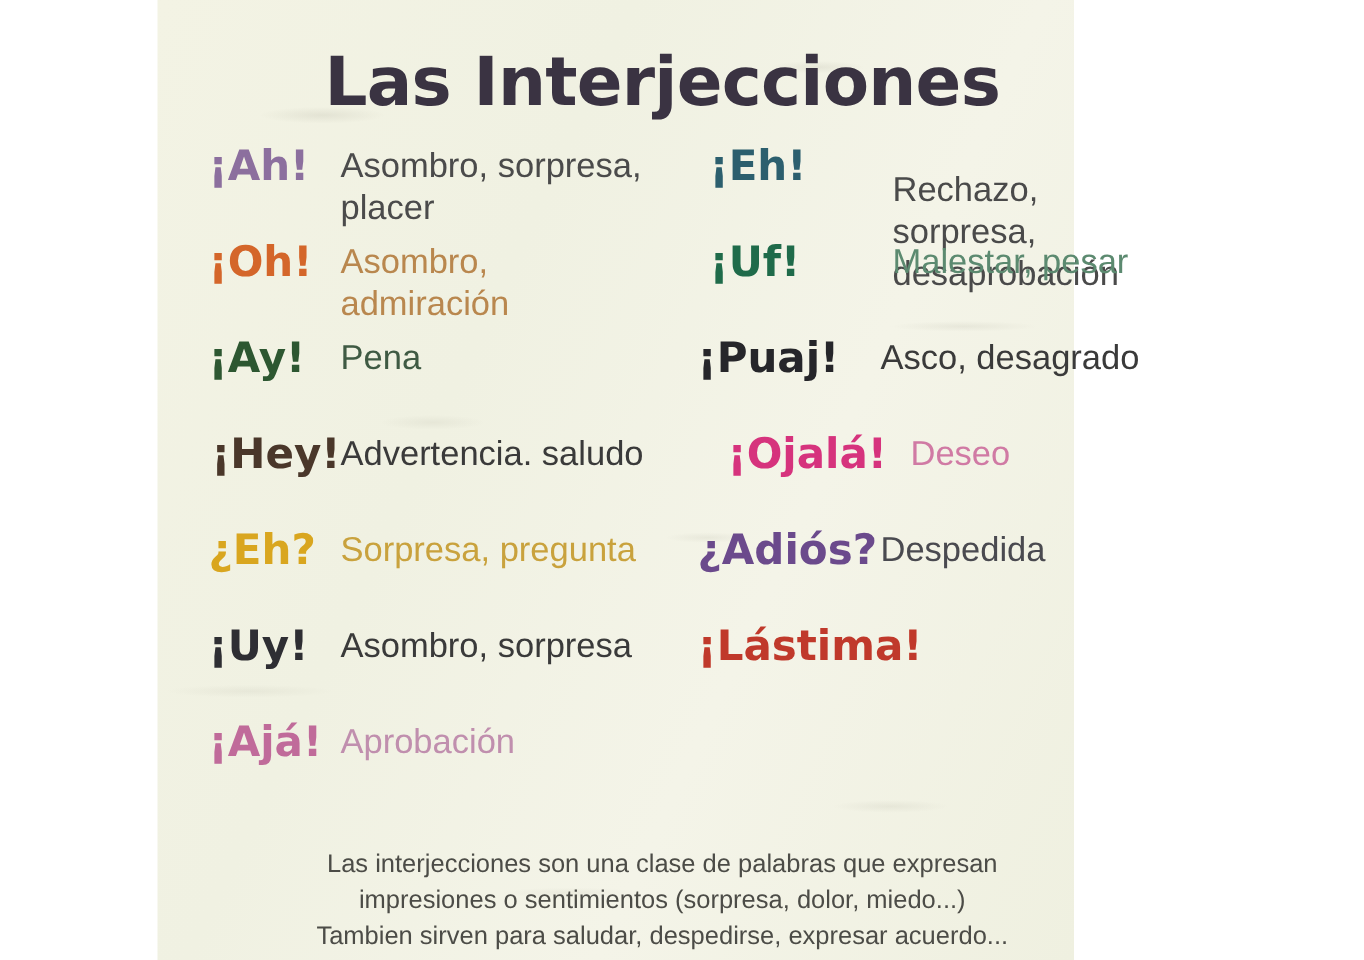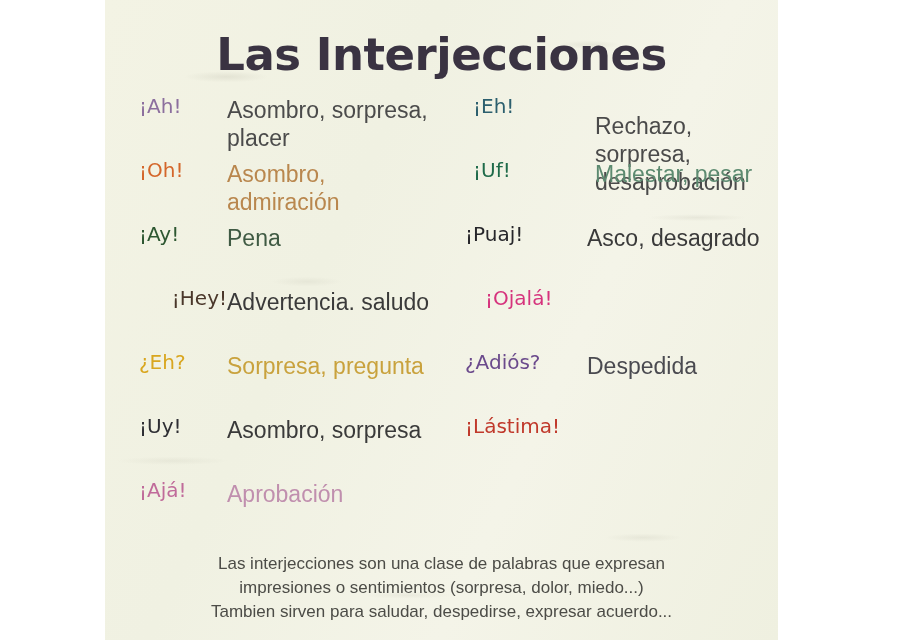--- a/index.html
+++ b/index.html
@@ -11,21 +11,21 @@
     width: 909px;
     height: 640px;
     overflow: hidden;
     font-family: "Liberation Sans", sans-serif;
   }
 
   #poster {
     position: absolute;
     left: 105px;
     top: 0;
-    width: 673px;
+    width: 611px;
     height: 640px;
     background:
       radial-gradient(ellipse 60px 8px at 18% 12%, rgba(150,148,130,0.16), rgba(0,0,0,0) 70%),
       radial-gradient(ellipse 45px 6px at 72% 7%,  rgba(150,148,130,0.14), rgba(0,0,0,0) 70%),
       radial-gradient(ellipse 70px 5px at 88% 34%, rgba(150,148,130,0.13), rgba(0,0,0,0) 70%),
       radial-gradient(ellipse 50px 7px at 30% 44%, rgba(150,148,130,0.11), rgba(0,0,0,0) 70%),
       radial-gradient(ellipse 40px 5px at 60% 56%, rgba(150,148,130,0.12), rgba(0,0,0,0) 70%),
       radial-gradient(ellipse 80px 6px at 10% 72%, rgba(150,148,130,0.10), rgba(0,0,0,0) 70%),
       radial-gradient(ellipse 55px 6px at 80% 84%, rgba(150,148,130,0.12), rgba(0,0,0,0) 70%),
       radial-gradient(ellipse 65px 5px at 45% 93%, rgba(150,148,130,0.10), rgba(0,0,0,0) 70%),
@@ -58,22 +58,22 @@
   }
   .col-left  { padding-left: 34px; }
   .col-right { padding-left: 24px; }
 
   .entry {
     display: flex;
     align-items: flex-start;
     height: 64px;
   }
   .term {
-    font-size: 20px;
-    font-weight: normal;
+    font-size: 28px;
+    font-weight: bold;
     font-family: "DejaVu Sans", sans-serif;
     line-height: 1.08;
     white-space: nowrap;
   }
   .defn {
     font-size: 23px;
     line-height: 1.22;
     font-family: "Liberation Sans", sans-serif;
   }
 
@@ -82,21 +82,21 @@
   .col-left .defn { flex: 1; }
 
   
   .col-right .term { width: 122px; flex: 0 0 122px; text-align: left; }
   .col-right .defn { flex: 1; }
 
   .r-term-indent { padding-left: 8px; }
 
   #footer {
     position: absolute;
-    bottom: 16px;
+    bottom: 4px;
     left: 0;
     width: 673px;
     text-align: center;
     color: #4c4c47;
     font-size: 17px;
     line-height: 1.42;
     font-family: "Liberation Sans", sans-serif;
   }
   #footer div { white-space: nowrap; }
 </style>
@@ -148,20 +148,21 @@
       <div class="entry">
         <span class="term r-term-indent" style="color: rgb(31, 107, 74);">¡Uf!</span>
         <span class="defn" style="color: rgb(92, 138, 112);">Malestar, pesar</span>
       </div>
       <div class="entry">
         <span class="term" style="color: rgb(38, 38, 42);">¡Puaj!</span>
         <span class="defn" style="color: rgb(58, 58, 58);">Asco, desagrado</span>
       </div>
       <div class="entry">
         <span class="term" style="color: rgb(214, 51, 125); margin-left: 20px;">¡Ojalá!</span>
+        <span class="defn" style="color: rgb(208, 122, 164);">Deseo</span>
       </div>
       <div class="entry">
         <span class="term" style="color: rgb(107, 74, 140);">¿Adiós?</span>
         <span class="defn" style="color: rgb(74, 74, 80);">Despedida</span>
       </div>
       <div class="entry">
         <span class="term" style="color: rgb(192, 57, 43);">¡Lástima!</span>
       </div>
     </div>
 

